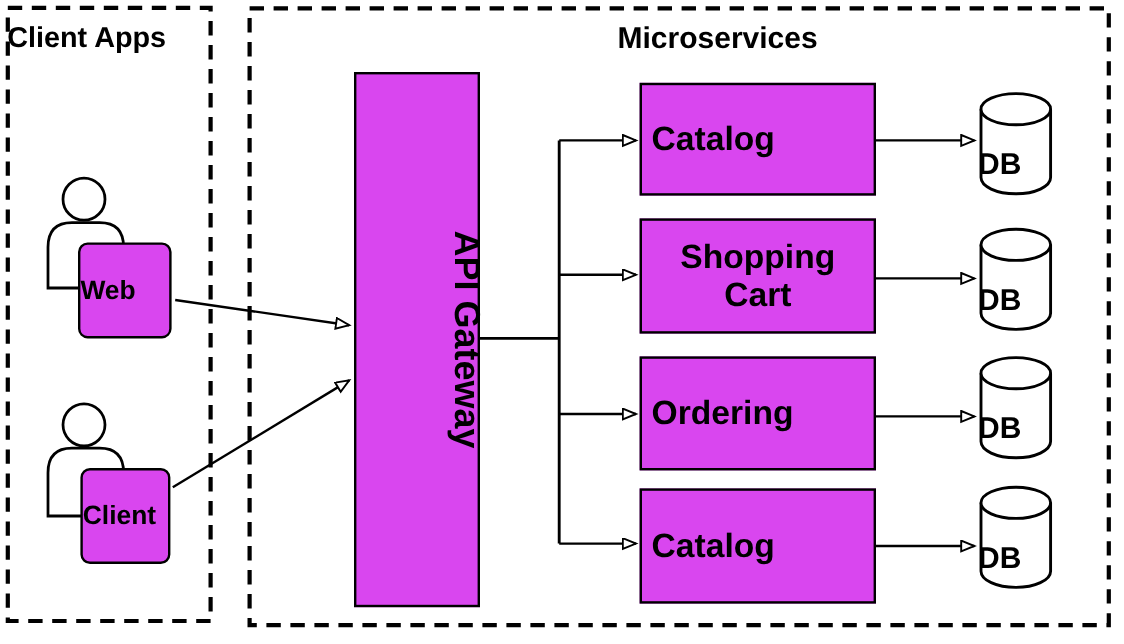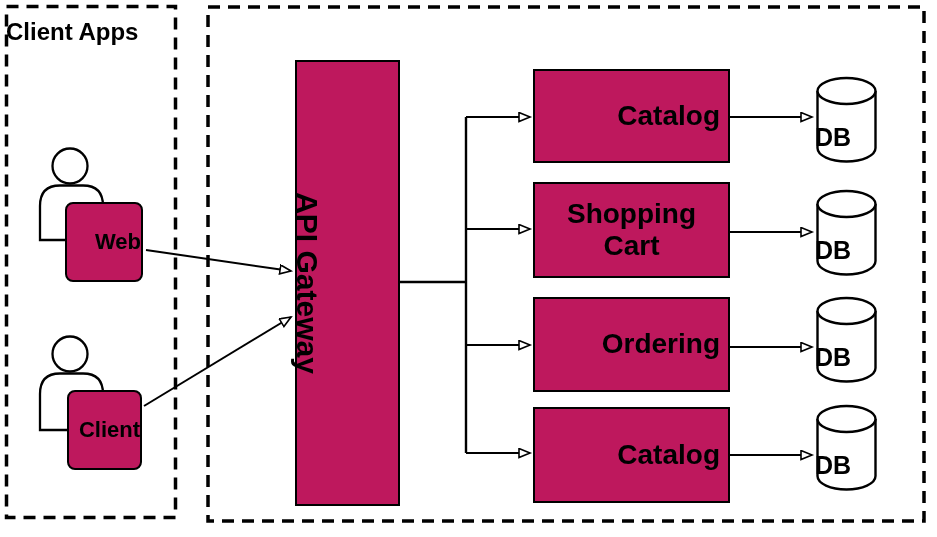--- a/index.html
+++ b/index.html
@@ -33,25 +33,25 @@
     left: 6px; top: 19px; width: 169px;
     font-size: 24px;
   }
   .microservices-label {
     left: 598px; top: 19px;
     transform: translateX(-50%);
   }
 
   .node {
     position: absolute;
-    background: #be185d;
+    background: #d946ef;
     border: 2.5px solid #000000;
     display: flex;
     align-items: center;
-    justify-content: flex-end;
+    justify-content: flex-start;
     text-align: center;
     font-weight: bold;
     box-sizing: border-box;
     z-index: 2;
   }
   .client-box {
     border-radius: 8px;
     font-size: 22px;
   }
   .gateway-box {
@@ -101,20 +101,21 @@
       <circle cx="70" cy="166" r="17.5" fill="#fff" stroke="#000" stroke-width="2.3"></circle>
     </g>
 
     <g>
       <path d="M40,430 V394 Q40,373.5 60,373.5 H83 Q103,373.5 103,394 V430 Z" fill="#fff" stroke="#000" stroke-width="2.3"></path>
       <circle cx="70" cy="354" r="17.5" fill="#fff" stroke="#000" stroke-width="2.3"></circle>
     </g>
   </svg>
 
   <div class="group-label client-apps-label">Client Apps</div>
+  <div class="group-label microservices-label">Microservices</div>
 
   <div class="boxes">
     <div class="node client-box" style="left:65px; top:202px; width:78px; height:80px;">
       <span>Web</span>
     </div>
 
     <div class="node client-box" style="left:67px; top:390px; width:75px; height:80px;">
       <span>Client</span>
     </div>
 

